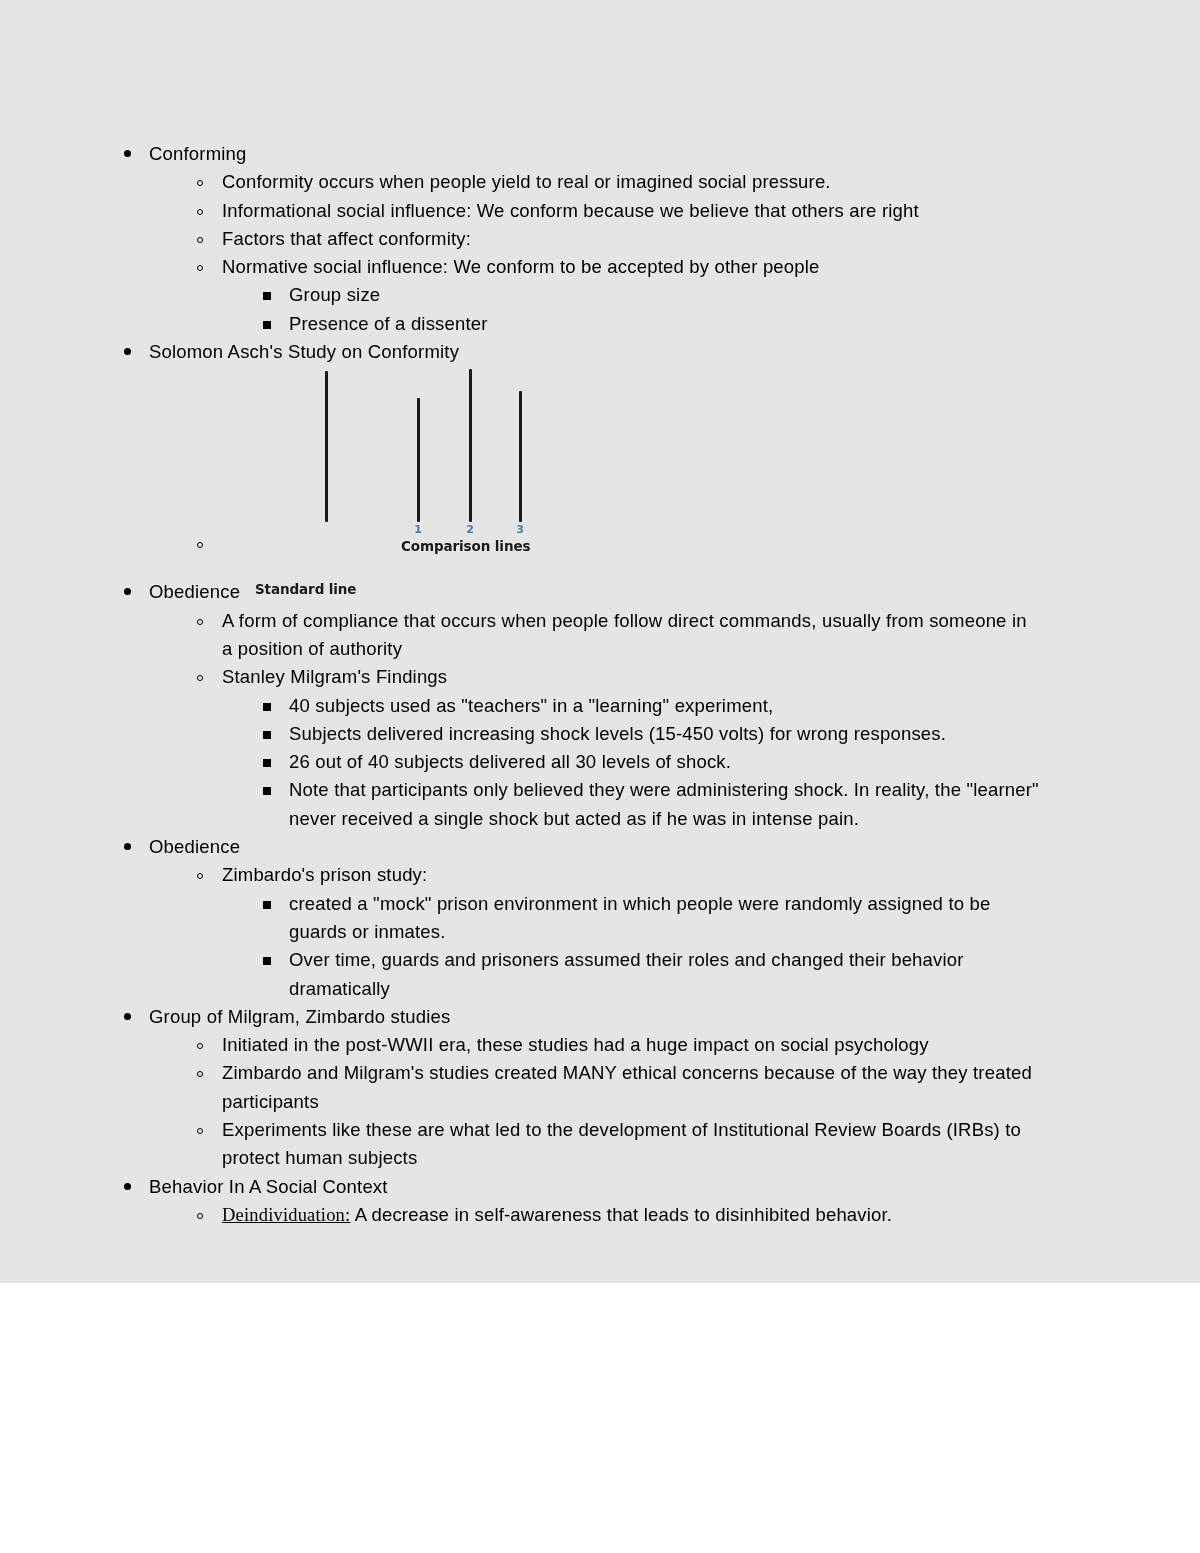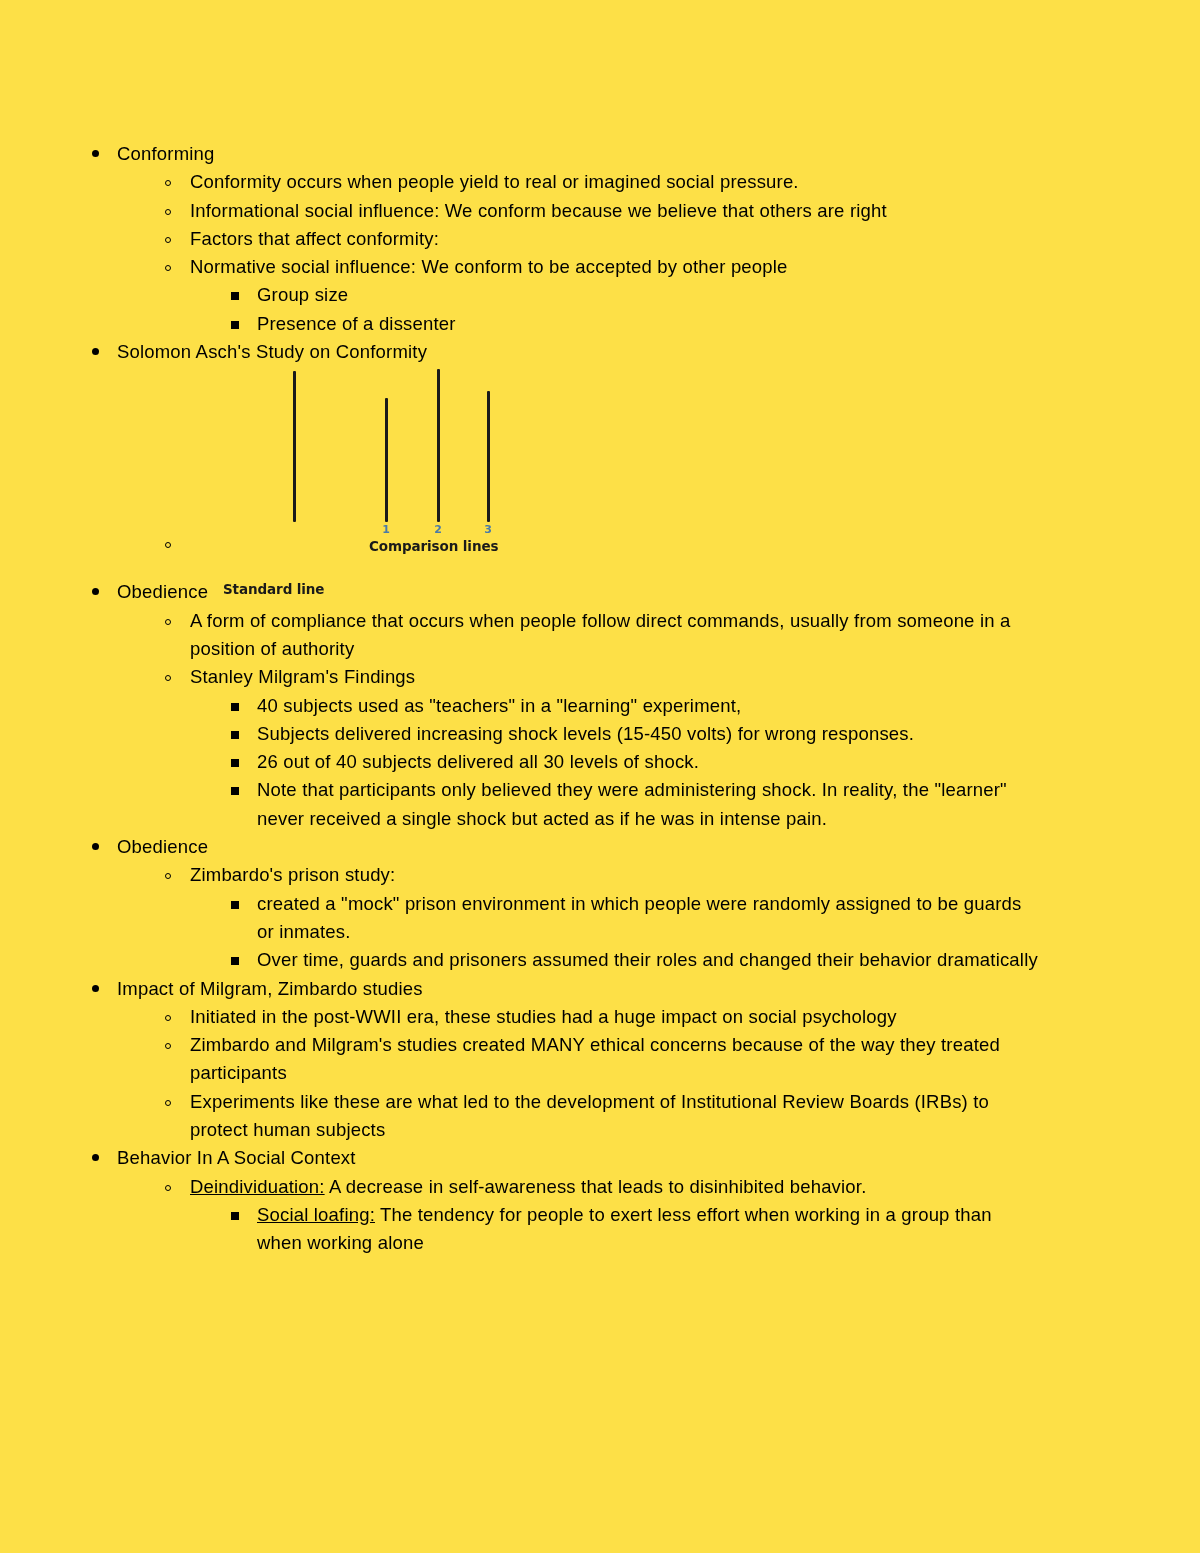--- a/index.html
+++ b/index.html
@@ -12,24 +12,24 @@
     width: 1200px;
     height: 1553px;
     font-family: "Liberation Sans", sans-serif;
     color: #000000;
     overflow: hidden;
   }
 
   .page {
     position: relative;
     width: 1200px;
-    height: 1553px;
-    background: #fde047;
+    height: 1283px;
+    background: #e5e5e5;
     box-sizing: border-box;
-    padding: 140px 160px 0 80px;
+    padding: 140px 160px 0 112px;
   }
 
   .outline {
     list-style: none;
     margin: 0;
     padding: 0;
   }
 
   
   .row {
@@ -109,20 +109,21 @@
     height: 8px;
     background: #000;
     vertical-align: 1px;
   }
 
   .txt {
     display: block;
   }
   .txt .u {
     text-decoration: underline;
+    font-family: Liberation Serif, serif;
   }
 
   
   .figure-row {
     position: relative;
     margin-left: 73px;
     padding-left: 37px;
     height: 212px;
   }
   .figure-row > .marker {
@@ -291,21 +292,21 @@
       <span class="txt">created a "mock" prison environment in which people were randomly assigned to be guards or inmates.</span>
     </div>
 
     <div class="row lvl3">
       <span class="marker"></span>
       <span class="txt">Over time, guards and prisoners assumed their roles and changed their behavior dramatically</span>
     </div>
 
     <div class="row lvl1">
       <span class="marker"></span>
-      <span class="txt">Impact of Milgram, Zimbardo studies</span>
+      <span class="txt">Group of Milgram, Zimbardo studies</span>
     </div>
 
     <div class="row lvl2">
       <span class="marker"></span>
       <span class="txt">Initiated in the post-WWII era, these studies had a huge impact on social psychology</span>
     </div>
 
     <div class="row lvl2">
       <span class="marker"></span>
       <span class="txt">Zimbardo and Milgram's studies created MANY ethical concerns because of the way they treated participants</span>
@@ -319,19 +320,15 @@
     <div class="row lvl1">
       <span class="marker"></span>
       <span class="txt">Behavior In A Social Context</span>
     </div>
 
     <div class="row lvl2">
       <span class="marker"></span>
       <span class="txt"><span class="u">Deindividuation:</span><span> A decrease in self-awareness that leads to disinhibited behavior.</span></span>
     </div>
 
-    <div class="row lvl3">
-      <span class="marker"></span>
-      <span class="txt"><span class="u">Social loafing:</span><span> The tendency for people to exert less effort when working in a group than when working alone</span></span>
-    </div>
 
   </div>
 </div>
 
 </body></html>

